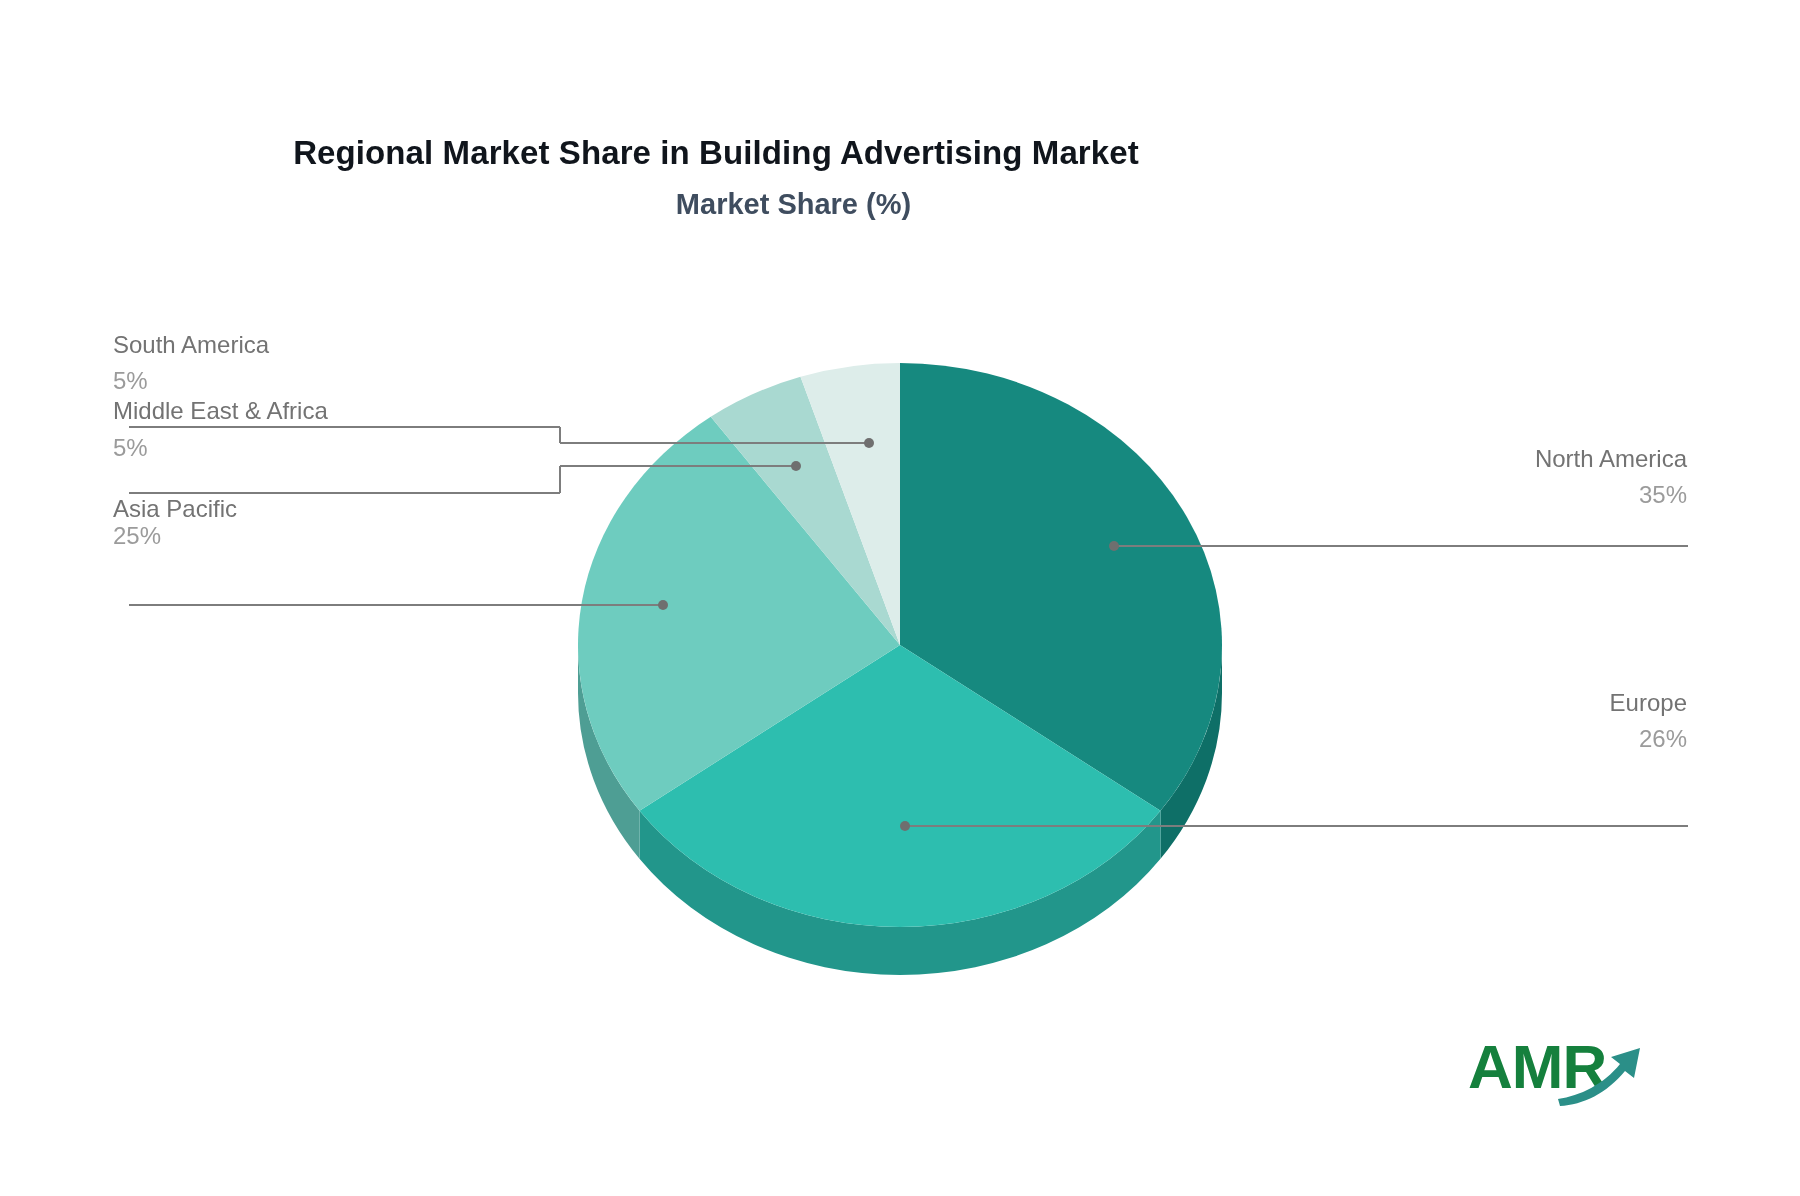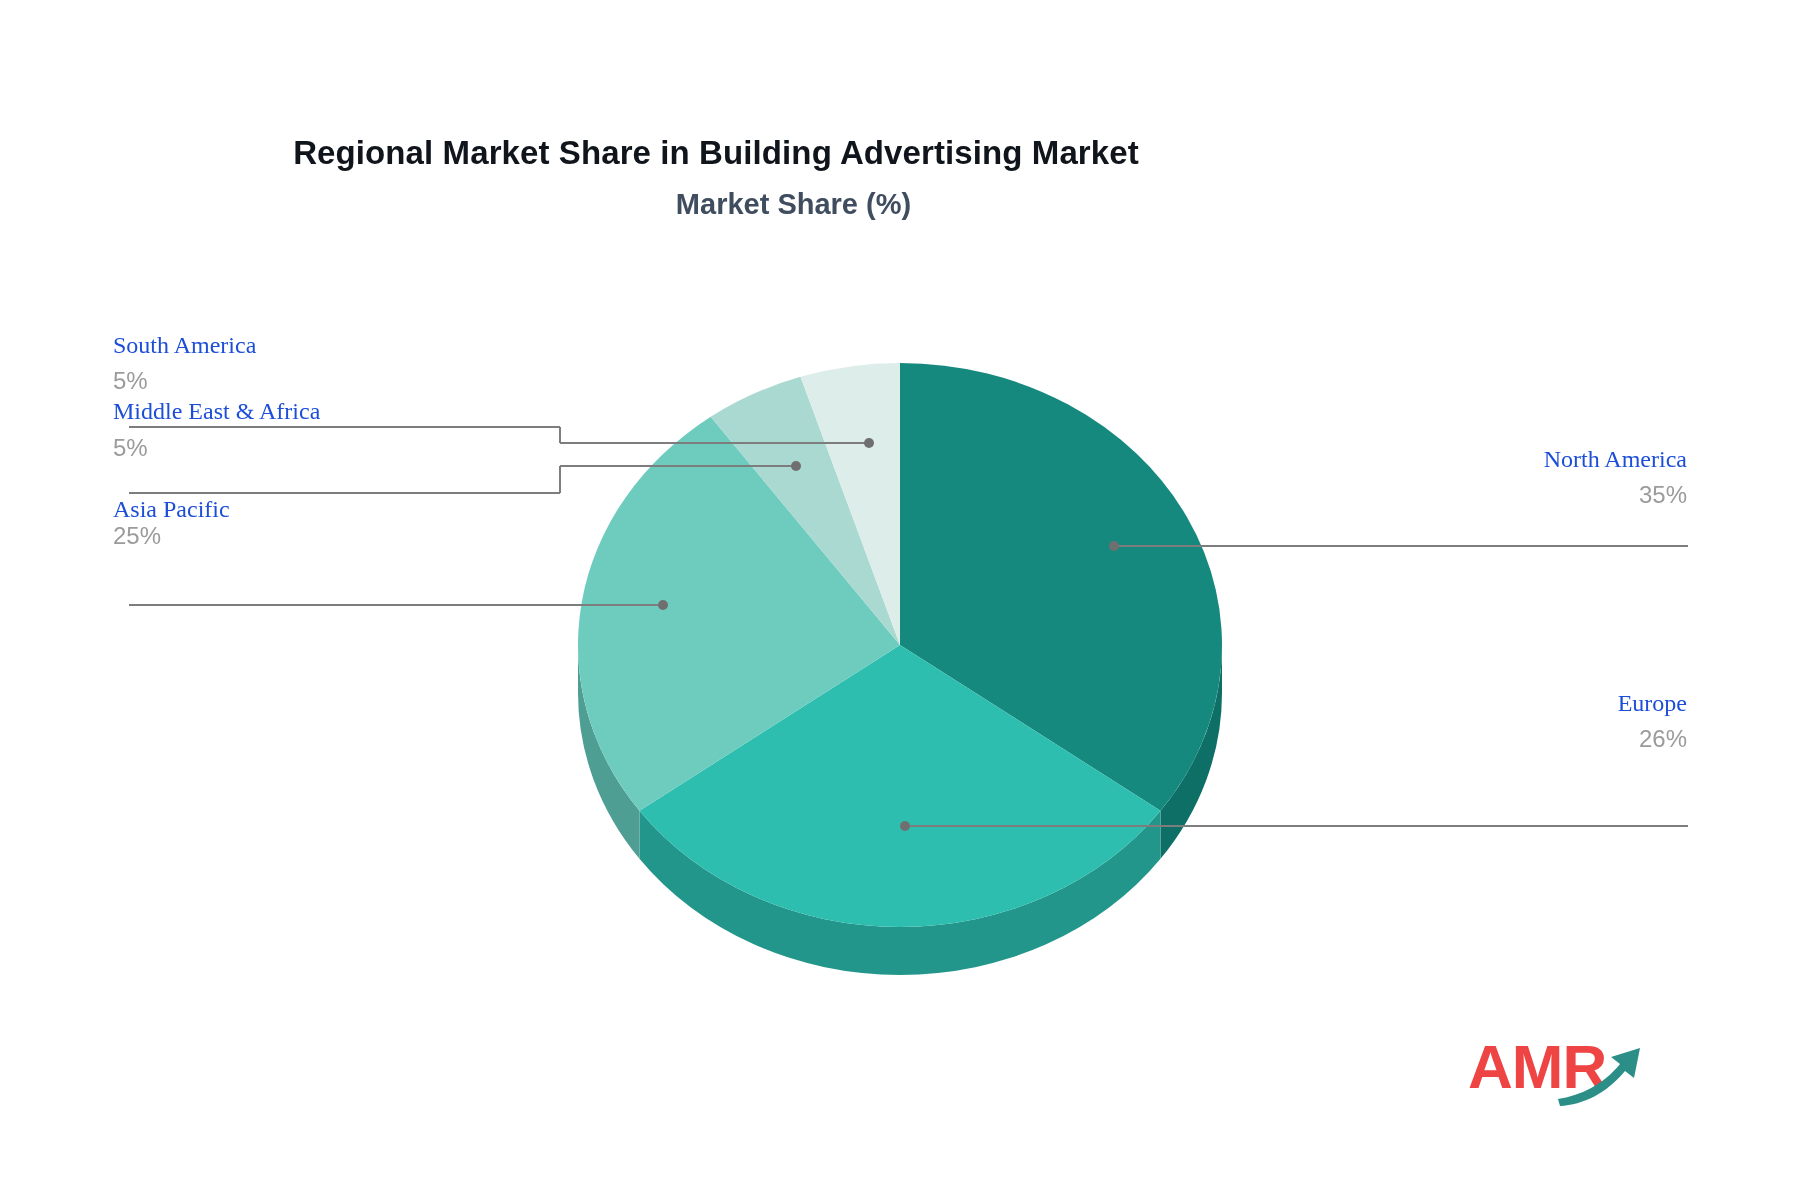--- a/index.html
+++ b/index.html
@@ -45,24 +45,23 @@
   #plot {
     position: absolute;
     left: 0;
     top: 0;
   }
 
   
   .lbl {
     position: absolute;
     font-size: 24px;
-    color: #1d4ed8;
+    color: #737373;
     white-space: nowrap;
     line-height: 1;
-    font-family: Liberation Serif, serif;
   }
   .lbl-val {
     position: absolute;
     font-size: 24px;
     color: #9b9b9b;
     white-space: nowrap;
     line-height: 1;
   }
   .lbl-right { text-align: left; }
 
@@ -153,19 +152,19 @@
   <div class="lbl" style="left:113px; top:497px;">Asia Pacific</div>
   <div class="lbl-val" style="left:113px; top:524px;">25%</div>
 
   <div class="lbl lbl-right" style="right:113px; top:447px;">North America</div>
   <div class="lbl-val lbl-right" style="right:113px; top:483px;">35%</div>
 
   <div class="lbl lbl-right" style="right:113px; top:691px;">Europe</div>
   <div class="lbl-val lbl-right" style="right:113px; top:727px;">26%</div>
 
   <div id="logo">
-    <div class="logo-text" style="color: #ef4444;">AMR</div>
+    <div class="logo-text" style="color: #15803d;">AMR</div>
     <svg width="200" height="84" style="position:absolute;left:0;top:0;">
       <path id="amr-arrow" d="M 90 73 C 112 70 136 58 152 38 L 143 31 L 172 22 L 166 52 L 157 45 C 139 67 115 79 92 80 Z" fill="#2b8f88"></path>
     </svg>
   </div>
 
 </div>
 
 </body></html>

